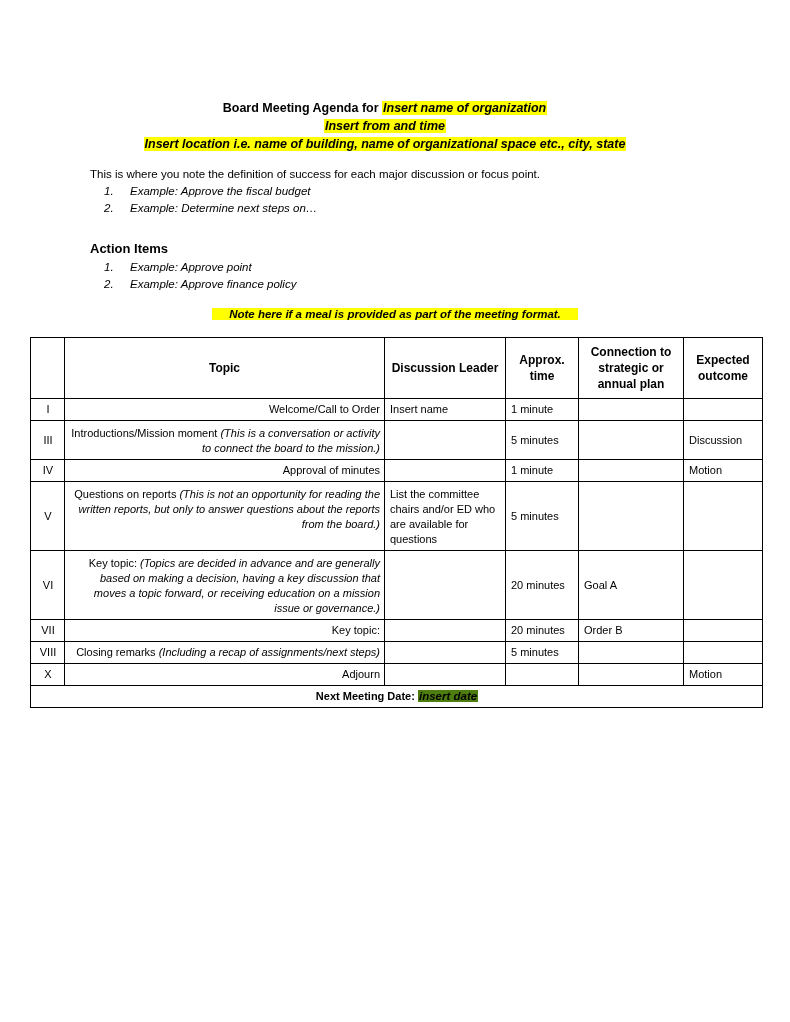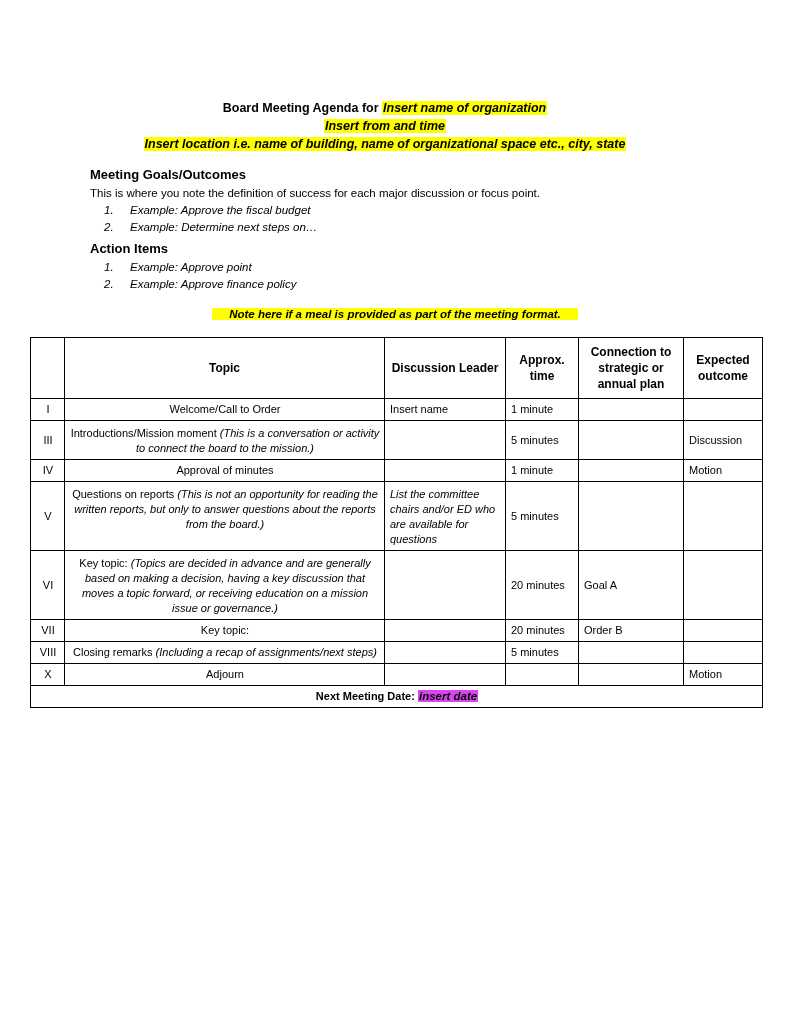--- a/index.html
+++ b/index.html
@@ -143,39 +143,38 @@
   .col-lead  { width: 121px; }
   .col-time  { width: 73px; }
   .col-conn  { width: 105px; }
   .col-out   { width: 79px; }
 
   td.num {
     text-align: center;
     font-size: 11px;
   }
   td.topic {
-    text-align: center;
+    text-align: right;
   }
   td.lead {
     text-align: left;
   }
   td.time {
     text-align: left;
   }
   td.conn {
     text-align: left;
   }
   td.outcome {
     text-align: left;
   }
   .ital {
     font-style: italic;
   }
   td.lead.ital-cell {
-    font-style: italic;
     vertical-align: top;
     padding-top: 4px;
   }
   tr.tall-row td {
     vertical-align: middle;
   }
   tr.tall-row td.topic,
   tr.tall-row td.lead {
     vertical-align: top;
     padding-top: 5px;
@@ -183,21 +182,21 @@
   td.footer-cell {
     text-align: center;
     font-weight: bold;
     font-size: 12.5px;
     line-height: 18px;
     padding: 5px 4px;
   }
   .footer-hl {
     font-style: italic;
     font-weight: bold;
-    background: #d946ef;
+    background: #4d7c0f;
     padding: 0 1px;
     font-size: 11.5px;
   }
 </style>
 </head>
 <body>
 
 <div class="page">
 
   <div class="title-block">
@@ -206,21 +205,20 @@
     </div>
     <div class="title-line-2">
       <span class="title-fill">Insert from and time</span>
     </div>
     <div class="title-line-3">
       <span class="title-fill">Insert location i.e. name of building, name of organizational space etc., city, state</span>
     </div>
   </div>
 
   <div class="section" style="top:166px;">
-    <div class="section-heading">Meeting Goals/Outcomes</div>
     <p class="section-para">This is where you note the definition of success for each major discussion or focus point.</p>
     <ol class="examples">
       <li>Example: Approve the fiscal budget</li>
       <li>Example: Determine next steps on…</li>
     </ol>
   </div>
 
   <div class="section" style="top:240px;">
     <div class="section-heading">Action Items</div>
     <ol class="examples">

